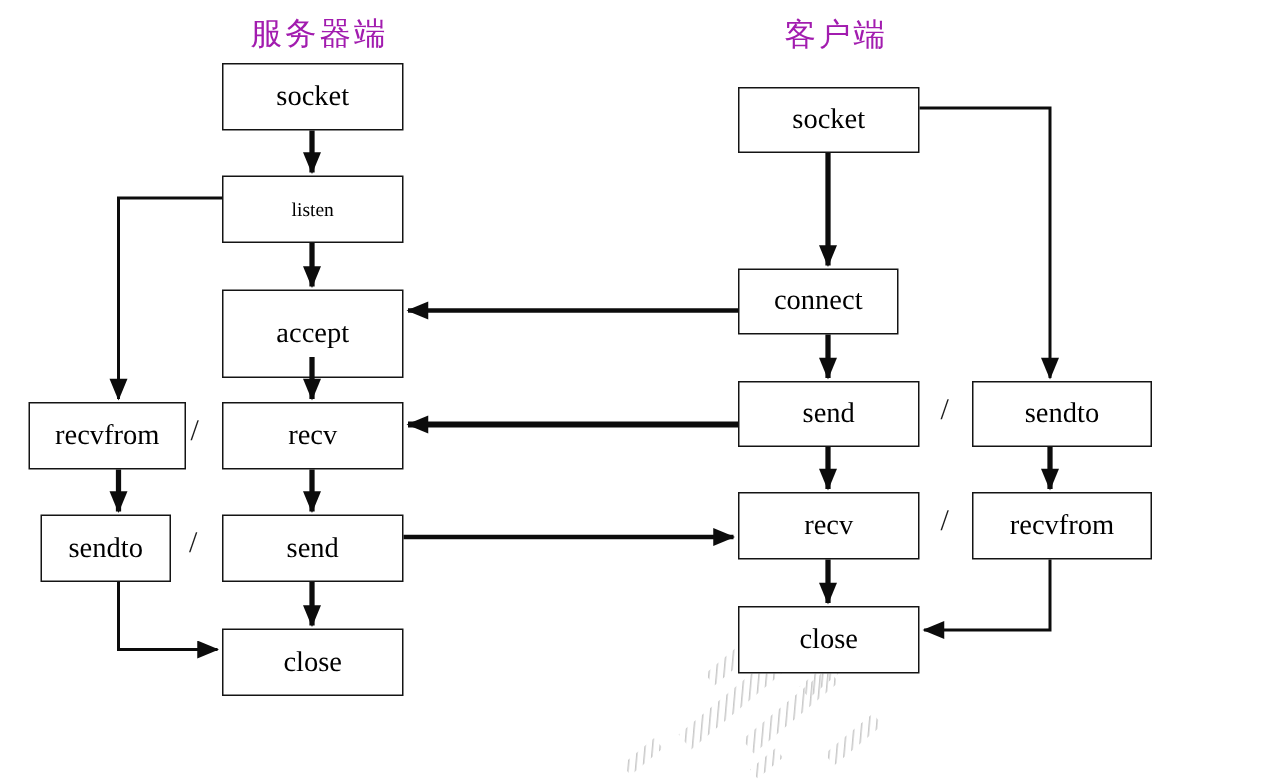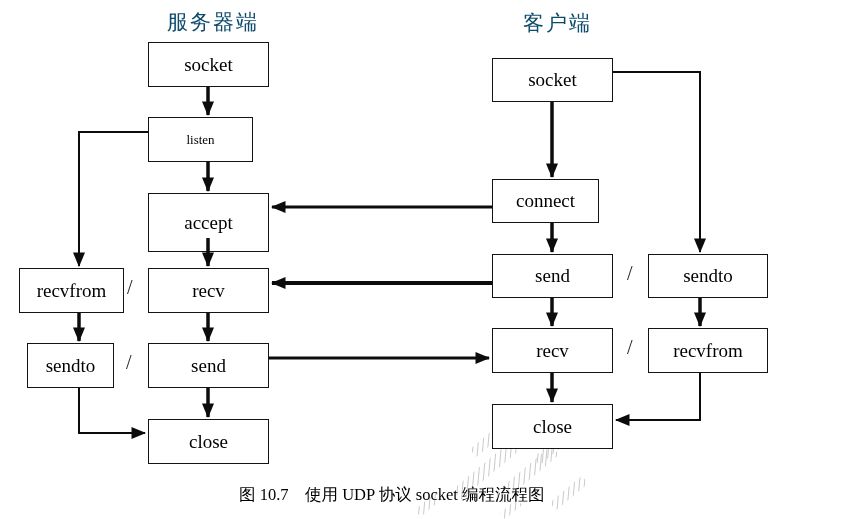--- a/index.html
+++ b/index.html
@@ -1,21 +1,21 @@
 <!DOCTYPE html>
 <html><head>
 <meta charset="utf-8">
 <style>
   html,body { margin:0; padding:0; background:#ffffff; }
   .stage {
     position:relative; width:845px; height:519px; background:#ffffff;
     font-family:"Liberation Serif","DejaVu Serif",serif; overflow:hidden;
   }
   .layer { position:absolute; left:0; top:0; width:845px; height:519px; pointer-events:none; }
-  .hdr { position:absolute; font-size:21px; color:#0c4a6e; white-space:nowrap; letter-spacing:2px; }
+  .hdr { position:absolute; font-size:21px; color:#a21caf; white-space:nowrap; letter-spacing:2px; }
   .node {
     position:absolute; box-sizing:border-box; border:1.6px solid #141414; background:#ffffff;
     display:flex; align-items:center; justify-content:center; color:#000; white-space:nowrap;
   }
   .sep { position:absolute; font-size:20px; color:#1a1a1a; }
   .caption { position:absolute; left:239px; top:484px; font-size:16.5px; color:#000; white-space:nowrap; }
 </style>
 </head>
 <body>
 
@@ -35,21 +35,21 @@
       <rect x="414" y="500" width="28" height="9" transform="rotate(-40 428 504)"></rect>
       <rect x="548" y="488" width="42" height="10" transform="rotate(-40 569 493)"></rect>
       <rect x="500" y="505" width="22" height="8" transform="rotate(-40 511 509)"></rect>
     </g>
   </svg>
 
   <div id="nodes">
       <div class="hdr" style="left: 167px; top: 8px;">服务器端</div>
       <div class="hdr" style="left: 523px; top: 9px;">客户端</div>
       <div class="node" style="left: 148px; top: 42px; width: 121px; height: 45px; font-size: 19px;">socket</div>
-      <div class="node" style="left: 148px; top: 117px; width: 105px; height: 45px; font-size: 13px;">listen</div>
+      <div class="node" style="left: 148px; top: 117px; width: 121px; height: 45px; font-size: 13px;">listen</div>
       <div class="node" style="left: 148px; top: 193px; width: 121px; height: 59px; font-size: 19px;">accept</div>
       <div class="node" style="left: 148px; top: 268px; width: 121px; height: 45px; font-size: 19px;">recv</div>
       <div class="node" style="left: 148px; top: 343px; width: 121px; height: 45px; font-size: 19px;">send</div>
       <div class="node" style="left: 148px; top: 419px; width: 121px; height: 45px; font-size: 19px;">close</div>
       <div class="node" style="left: 19px; top: 268px; width: 105px; height: 45px; font-size: 19px;">recvfrom</div>
       <div class="node" style="left: 27px; top: 343px; width: 87px; height: 45px; font-size: 19px;">sendto</div>
       <div class="node" style="left: 492px; top: 58px; width: 121px; height: 44px; font-size: 19px;">socket</div>
       <div class="node" style="left: 492px; top: 179px; width: 107px; height: 44px; font-size: 19px;">connect</div>
       <div class="node" style="left: 492px; top: 254px; width: 121px; height: 44px; font-size: 19px;">send</div>
       <div class="node" style="left: 492px; top: 328px; width: 121px; height: 45px; font-size: 19px;">recv</div>
@@ -81,14 +81,13 @@
       <polyline points="552,298 552,326" fill="none" stroke="#0c0c0c" stroke-width="3.5" marker-end="url(#ah)"></polyline>
       <polyline points="552,373 552,402" fill="none" stroke="#0c0c0c" stroke-width="3.5" marker-end="url(#ah)"></polyline>
       <polyline points="613,72 700,72 700,252" fill="none" stroke="#0c0c0c" stroke-width="2" marker-end="url(#ah)"></polyline>
       <polyline points="700,298 700,326" fill="none" stroke="#0c0c0c" stroke-width="3.5" marker-end="url(#ah)"></polyline>
       <polyline points="700,373 700,420 616,420" fill="none" stroke="#0c0c0c" stroke-width="2" marker-end="url(#ah)"></polyline>
       <polyline points="492,207 272,207" fill="none" stroke="#0c0c0c" stroke-width="3" marker-end="url(#ah)"></polyline>
       <polyline points="492,283 272,283" fill="none" stroke="#0c0c0c" stroke-width="4" marker-end="url(#ah)"></polyline>
       <polyline points="269,358 489,358" fill="none" stroke="#0c0c0c" stroke-width="3" marker-end="url(#ah)"></polyline>
     </svg>
 
-  <div class="caption">图 10.7　使用 UDP 协议 socket 编程流程图</div>
 </div>
 
 </body></html>

